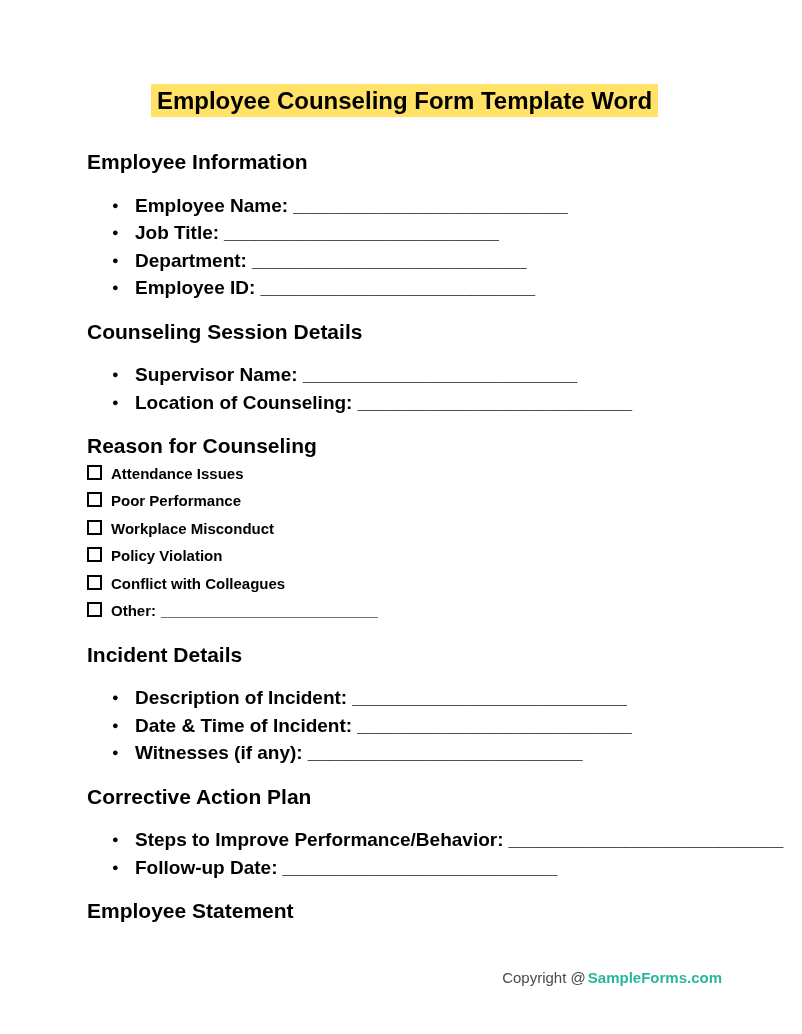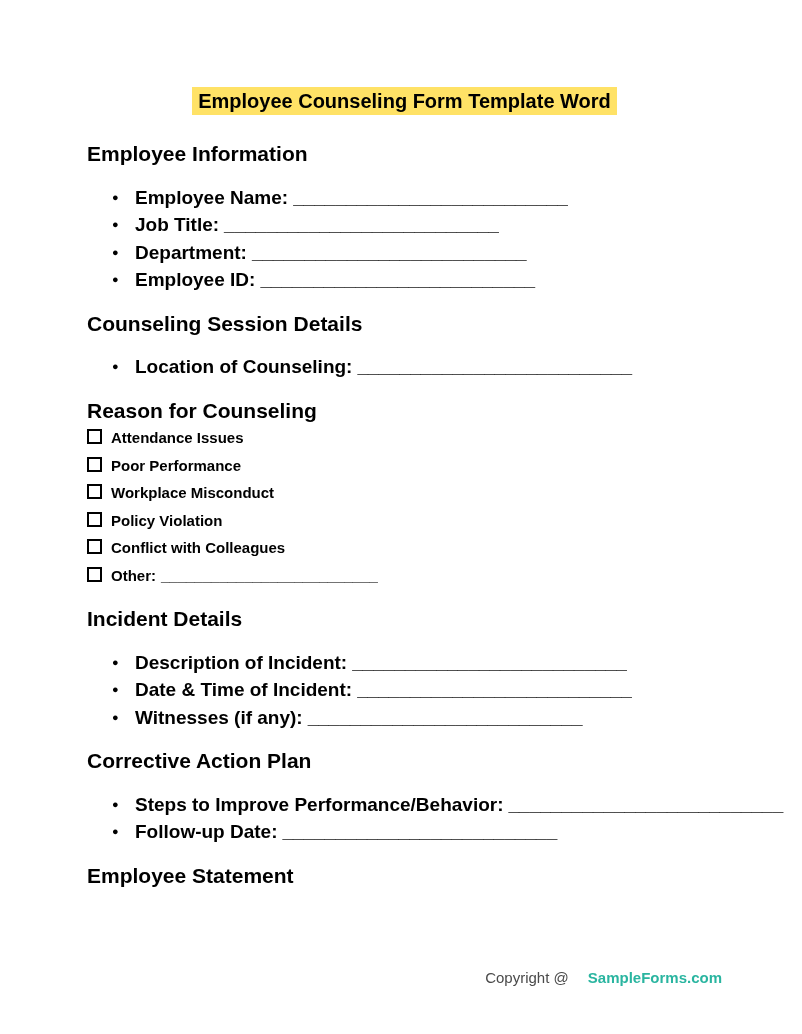--- a/index.html
+++ b/index.html
@@ -8,23 +8,23 @@
     width: 802px;
     height: 1034px;
     box-sizing: border-box;
     background: #ffffff;
     padding: 84px 80px 0 87px;
     font-family: "Liberation Sans", "DejaVu Sans", sans-serif;
     color: #000000;
     overflow: hidden;
   }
   .title {
-    margin: 0 0 22px 0;
+    margin: 0 0 30px 0;
     text-align: center;
-    font-size: 20px;
+    font-size: 24px;
     font-weight: bold;
     line-height: 34px;
   }
   .title .hl {
     background: var(--highlight, #ffe266);
     padding: 3px 6px;
   }
   .heading {
     font-size: 21px;
     font-weight: bold;
@@ -68,21 +68,21 @@
     transform: translateY(1px);
     box-sizing: content-box;
     background: #fff;
   }
   .footer {
     position: absolute;
     right: 80px;
     bottom: 48px;
     font-size: 15px;
     display: inline-flex;
-    gap: 19px;
+    gap: 2px;
     align-items: flex-end;
   }
   .footer .copyright { color: var(--copyright, #4a4a4a); font-weight: normal; }
   .footer .brand {
     color: var(--brand, #2ab5a0);
     font-weight: bold;
     text-decoration: none;
     cursor: pointer;
   }
 </style>
@@ -104,20 +104,23 @@
     <li>
       <span class="lbl">Department:</span><span class="blank">__________________________</span>
     </li>
     <li>
       <span class="lbl">Employee ID:</span><span class="blank">__________________________</span>
     </li>
   </ul>
 
   <p class="heading">Counseling Session Details</p>
   <ul class="bullets">
+    <li>
+      <span class="lbl">Supervisor Name:</span><span class="blank">__________________________</span>
+    </li>
     <li>
       <span class="lbl">Location of Counseling:</span><span class="blank">__________________________</span>
     </li>
   </ul>
 
   <p class="heading tight">Reason for Counseling</p>
   <div>
     <div class="check-row">
       <span class="checkbox"></span><span>Attendance Issues</span>
     </div>

